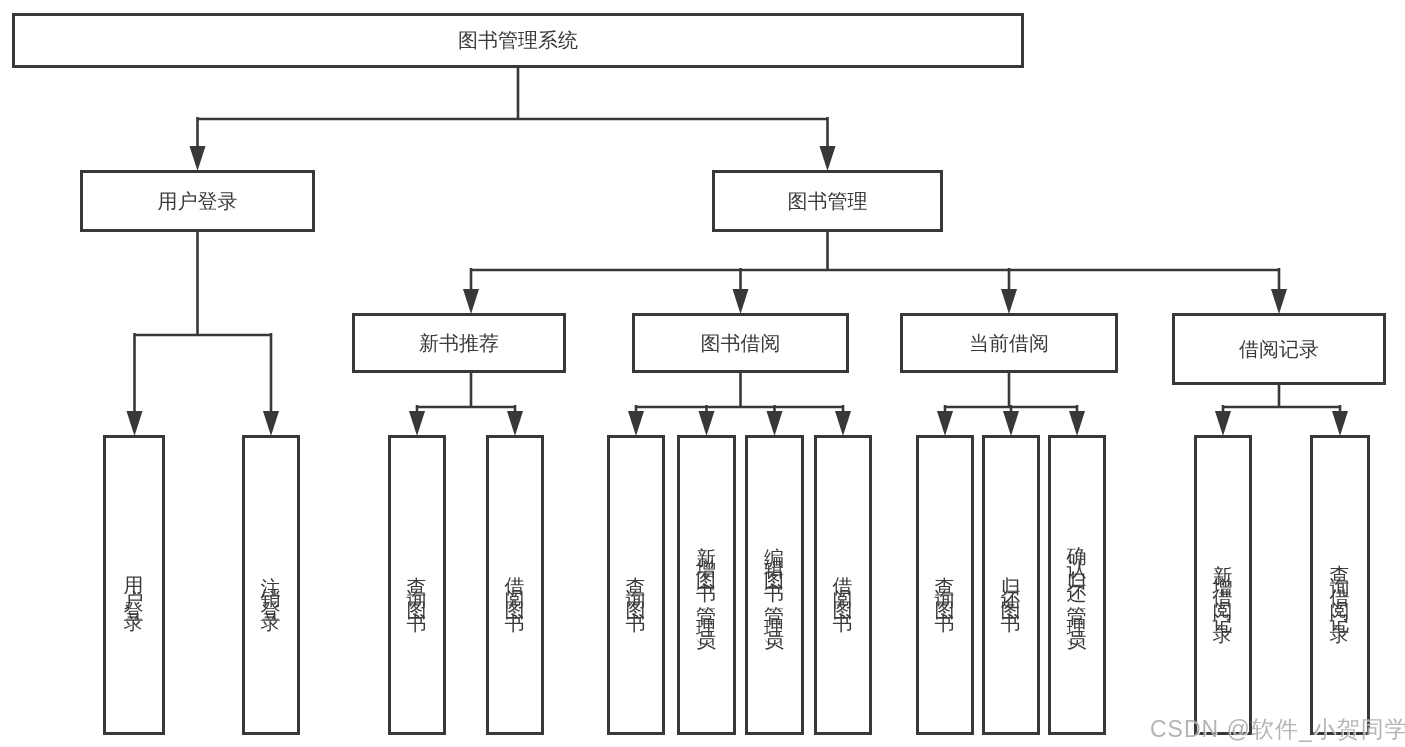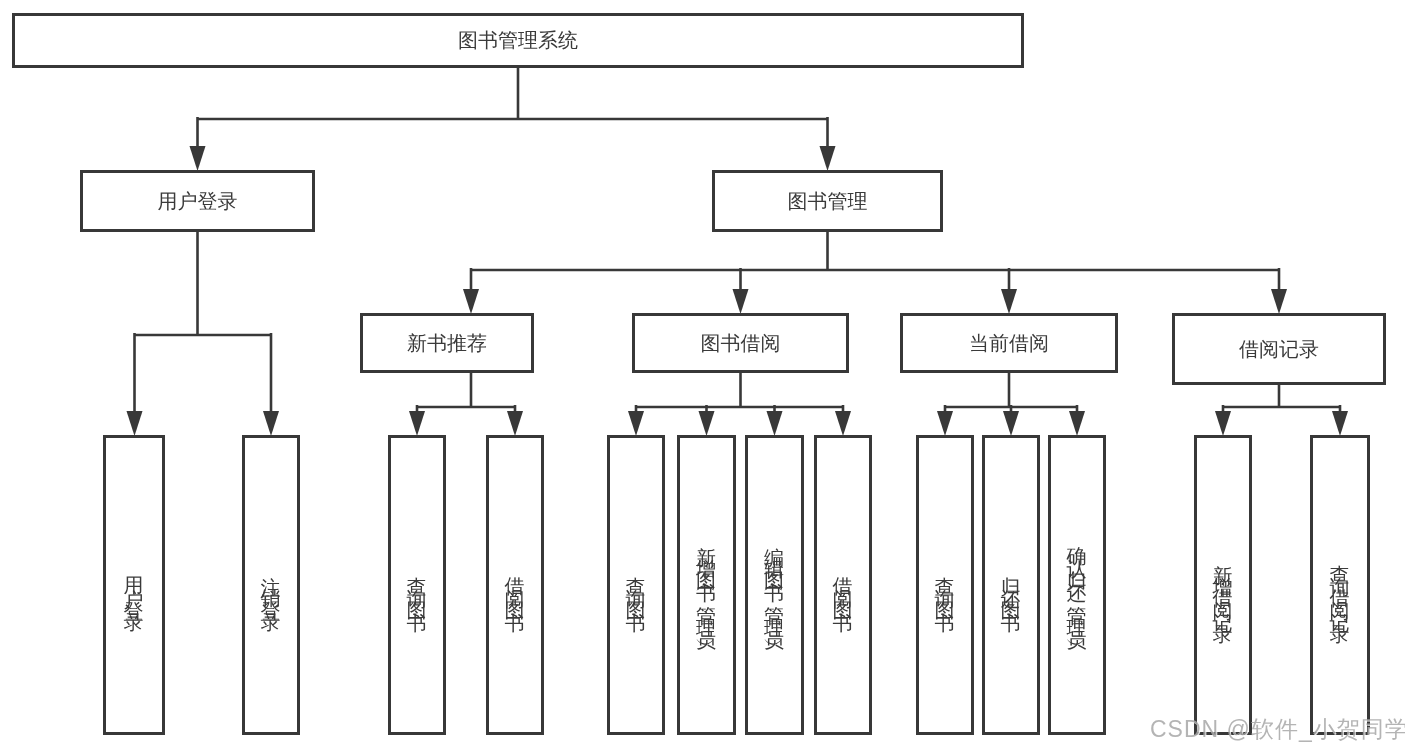--- a/index.html
+++ b/index.html
@@ -120,21 +120,21 @@
     <span>图书管理系统</span>
   </div>
 
   <div class="node" style="left:80px;top:170px;width:235px;height:62px;">
     <span>用户登录</span>
   </div>
   <div class="node" style="left:712px;top:170px;width:231px;height:62px;">
     <span>图书管理</span>
   </div>
 
-  <div class="node" style="left:360px;top:313px;width:174px;height:60px;">
+  <div class="node" style="left:352px;top:313px;width:214px;height:60px;">
     <span>新书推荐</span>
   </div>
   <div class="node" style="left:632px;top:313px;width:217px;height:60px;">
     <span>图书借阅</span>
   </div>
   <div class="node" style="left:900px;top:313px;width:218px;height:60px;">
     <span>当前借阅</span>
   </div>
   <div class="node" style="left:1172px;top:313px;width:214px;height:72px;">
     <span>借阅记录</span>

